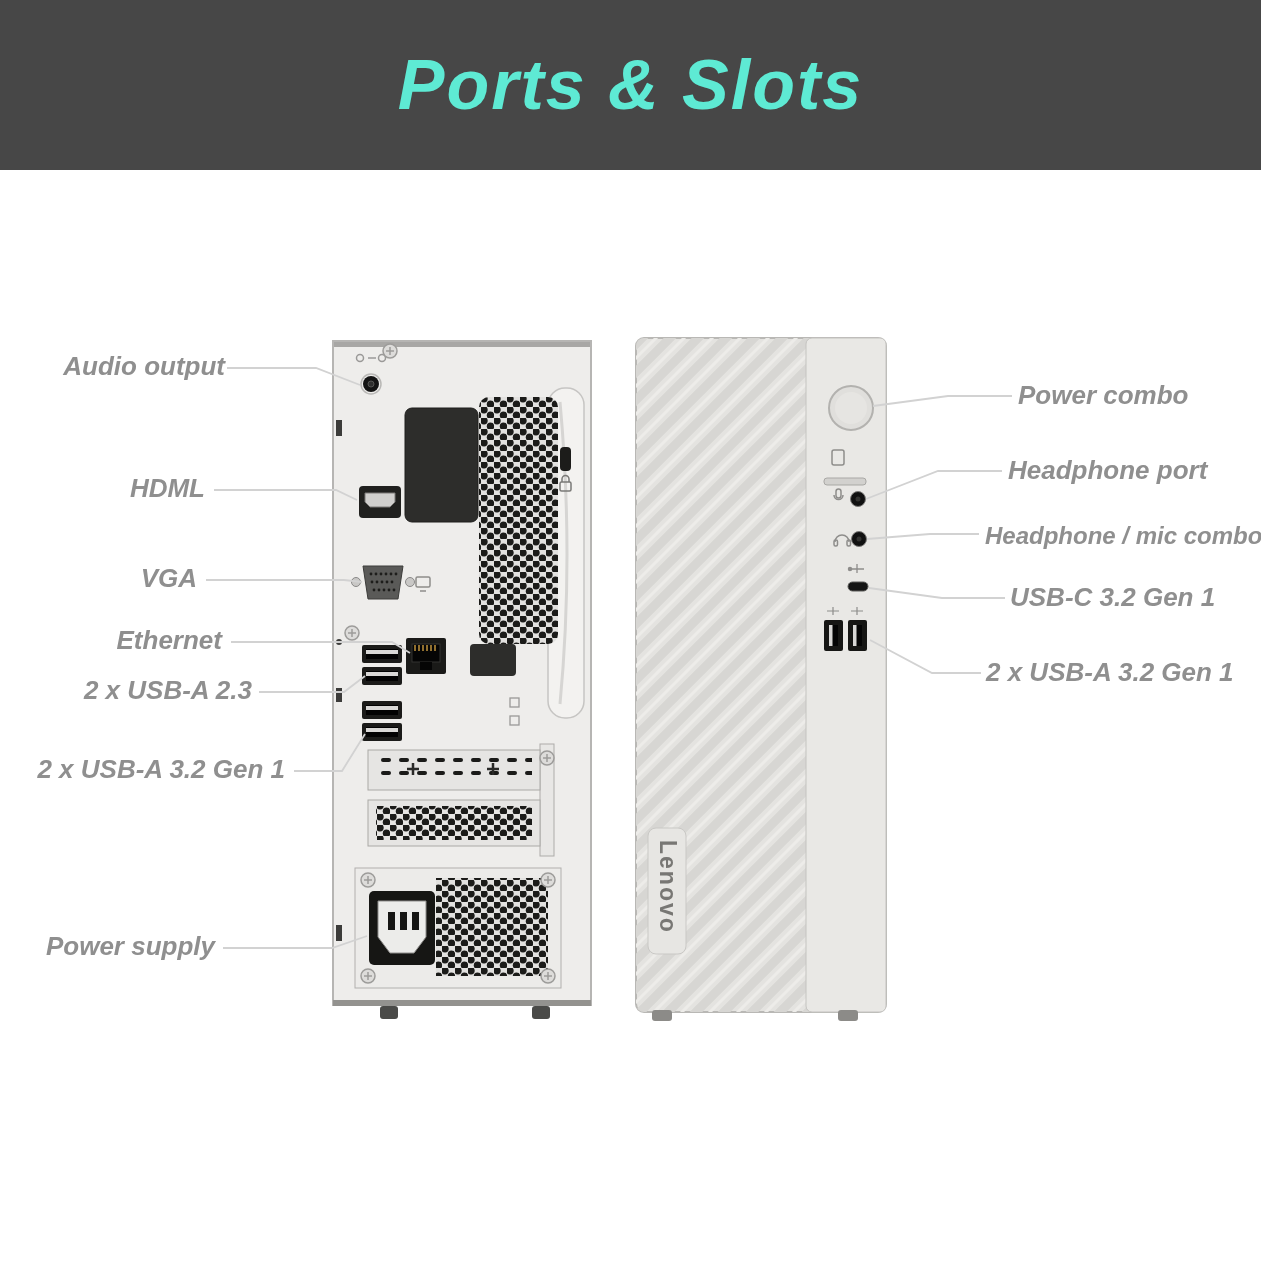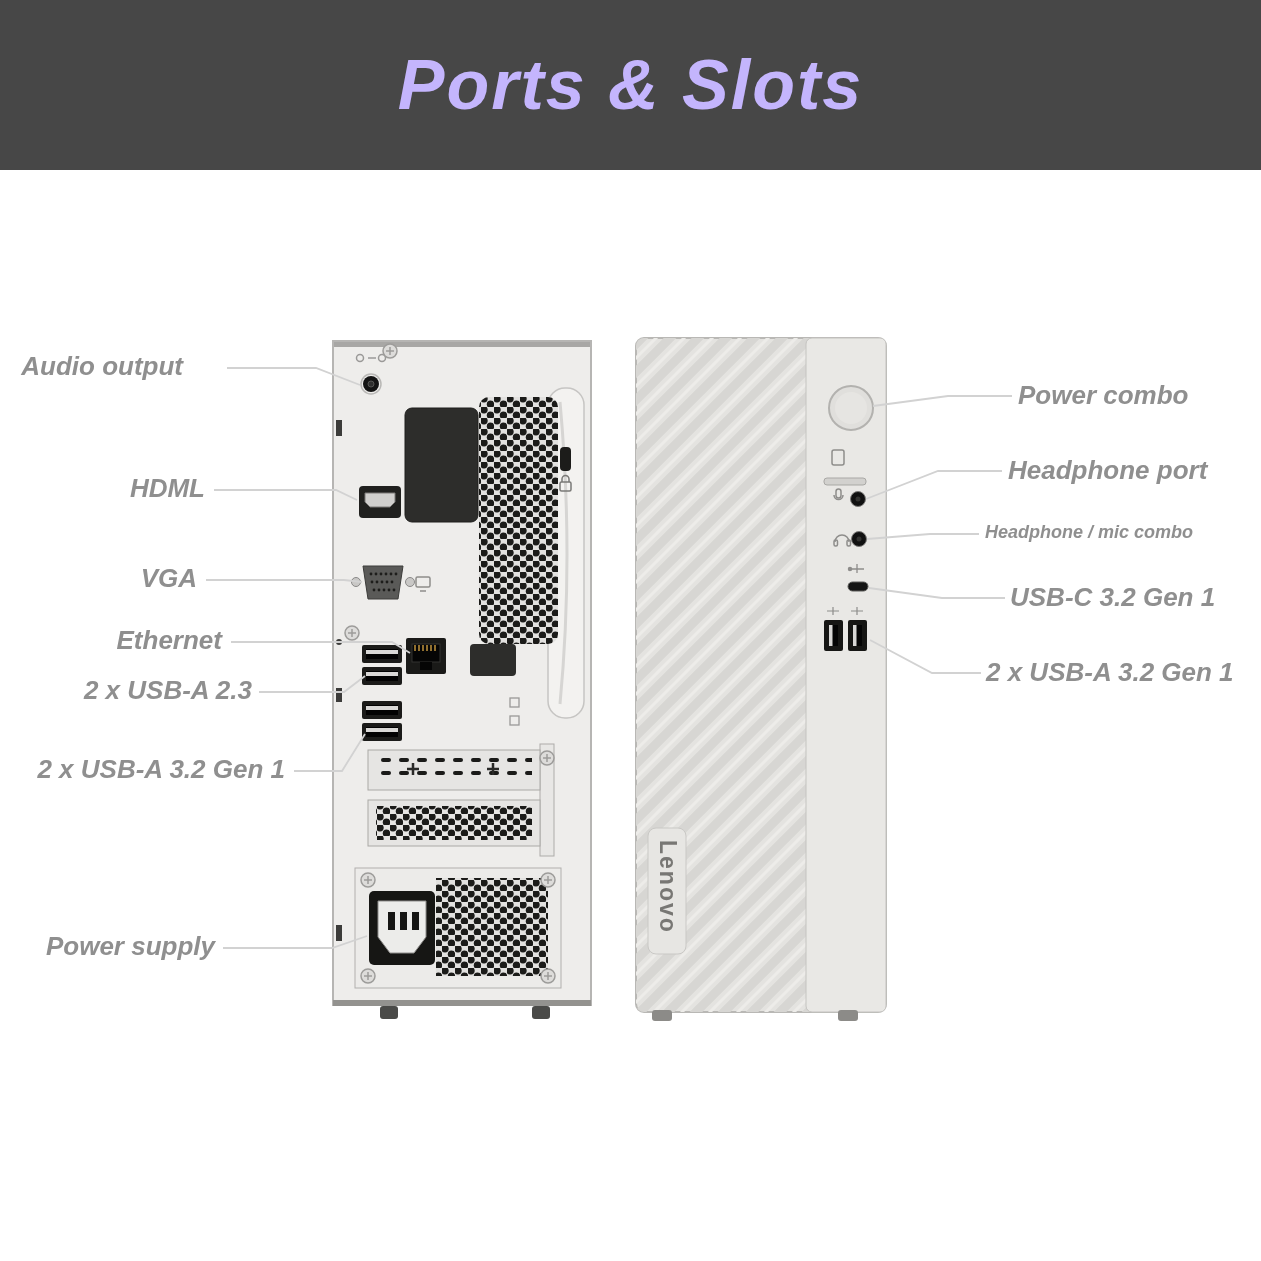--- a/index.html
+++ b/index.html
@@ -1,24 +1,24 @@
 <!DOCTYPE html>
 <html><head>
 <meta charset="utf-8">
 <style>
   html,body{margin:0;padding:0;background:#ffffff;font-family:"Liberation Sans",sans-serif;}
   .stage{position:relative;width:1261px;height:1261px;background:#ffffff;overflow:hidden;}
   .header{position:absolute;top:0;left:0;width:1261px;height:170px;background:#474747;
           display:flex;align-items:center;justify-content:center;}
-  .header h1{margin:1px;color:#c4b5fd;font-size:70px;font-style:italic;font-weight:bold;letter-spacing:2px;}
+  .header h1{margin:1px;color:#5eead4;font-size:70px;font-style:italic;font-weight:bold;letter-spacing:2px;}
   .gfx{position:absolute;top:0;left:0;}
   .label{position:absolute;color:#8f8f8f;font-weight:bold;font-style:italic;font-size:26px;
          white-space:nowrap;line-height:1.15;}
   .label.right{text-align:right;}
-  .label.small{font-size:18px;}
+  .label.small{font-size:24px;}
 </style>
 </head>
 <body>
 
 <div class="stage">
 
   <div class="header">
     <h1>Ports &amp; Slots</h1>
   </div>
 
@@ -281,21 +281,21 @@
       <polyline points="294,771 342,771 365,734"></polyline>
       <polyline points="223,948 332,948 367,936"></polyline>
       <polyline points="873,406 948,396 1012,396"></polyline>
       <polyline points="866,499 938,471 1002,471"></polyline>
       <polyline points="867,539 930,534 979,534"></polyline>
       <polyline points="869,588 942,598 1005,598"></polyline>
       <polyline points="870,640 932,673 981,673"></polyline>
     </g>
   </svg>
 
-  <div class="label right" style="right:1078px; top:352px;">Audio output</div>
+  <div class="label right" style="right:1036px; top:352px;">Audio output</div>
   <div class="label right" style="right:1056px; top:474px;">HDML</div>
   <div class="label right" style="right:1064px; top:564px;">VGA</div>
   <div class="label right" style="right:1039px; top:626px;">Ethernet</div>
   <div class="label right" style="right:1009px; top:676px;">2 x USB-A 2.3</div>
   <div class="label right" style="right:976px; top:755px;">2 x USB-A 3.2 Gen 1</div>
   <div class="label right" style="right:1046px; top:932px;">Power supply</div>
 
   <div class="label" style="left:1018px; top:381px;">Power combo</div>
   <div class="label" style="left:1008px; top:456px;">Headphone port</div>
   <div class="label small" style="left:985px; top:522px;">Headphone / mic combo</div>

